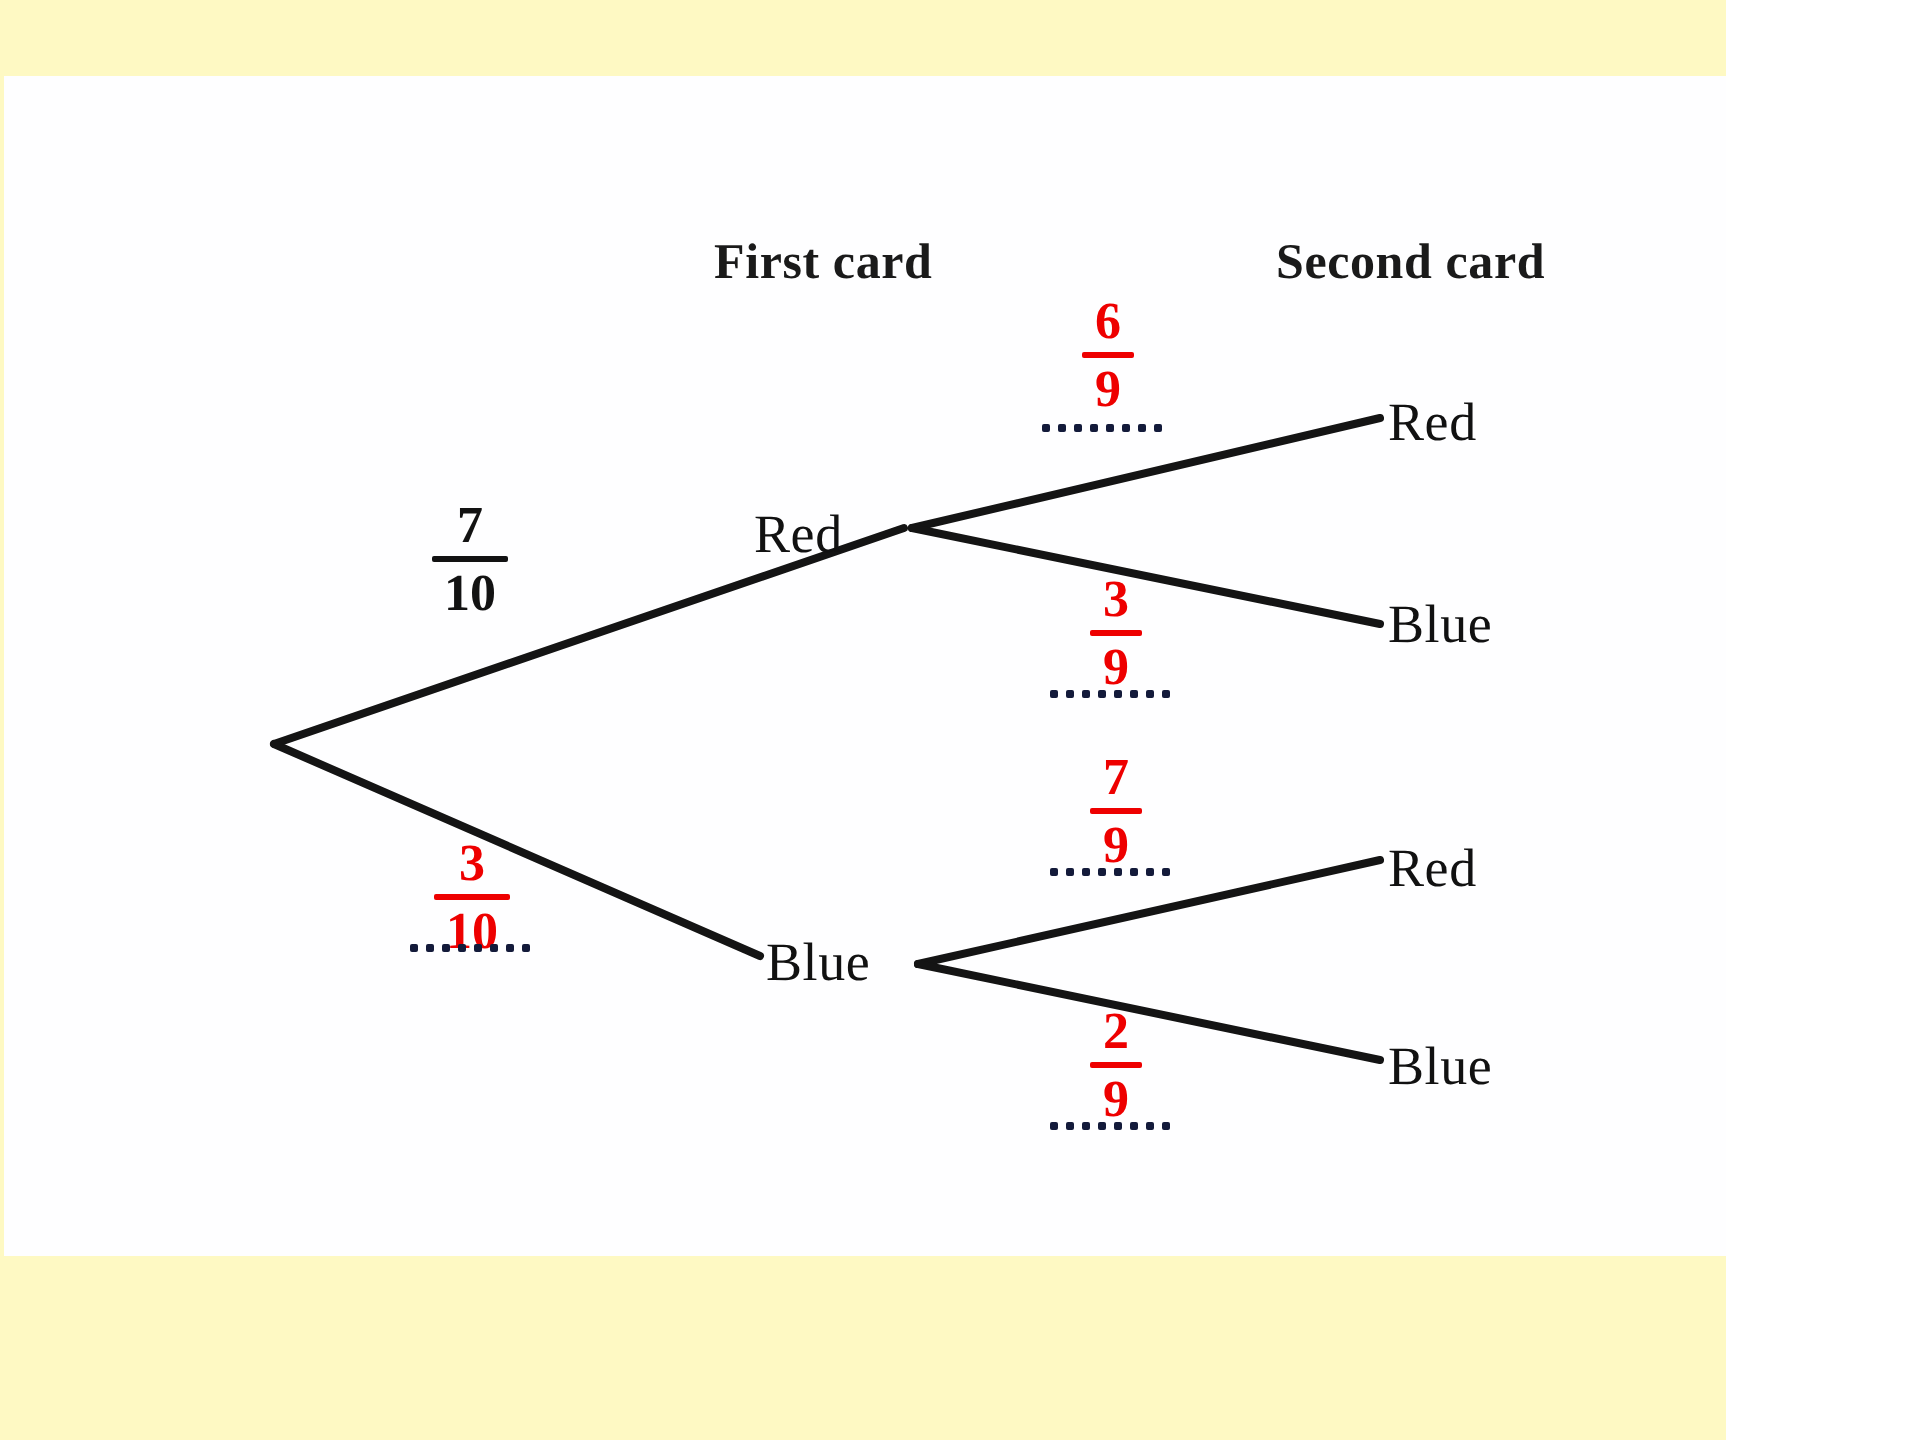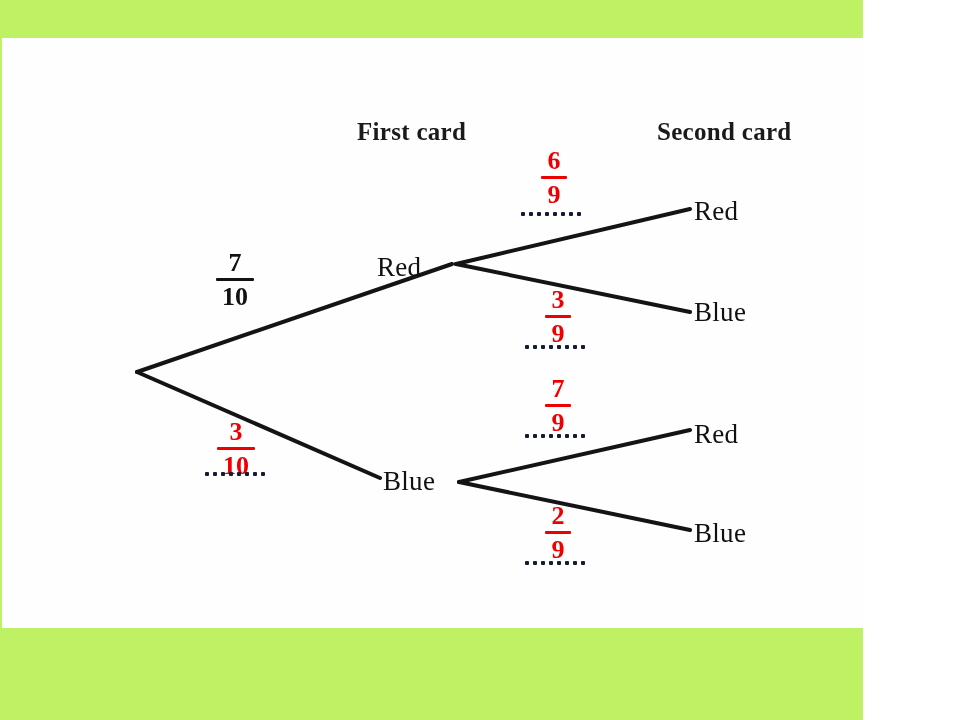--- a/index.html
+++ b/index.html
@@ -4,21 +4,21 @@
 <style>
   html, body {
     margin: 0;
     padding: 0;
     background: #ffffff;
   }
   #stage {
     position: relative;
     width: 863px;
     height: 720px;
-    background: #bef264;
+    background: #fef9c3;
     overflow: hidden;
     font-family: "Liberation Serif", "DejaVu Serif", serif;
   }
   
   .panel {
     position: absolute;
     left: 2px;
     top: 38px;
     width: 906px;
     height: 590px;
@@ -109,21 +109,21 @@
     <line x1="456" y1="264" x2="690" y2="209" stroke="#141414" stroke-width="4" stroke-linecap="round"></line>
 
     <line x1="456" y1="264" x2="690" y2="312" stroke="#141414" stroke-width="4" stroke-linecap="round"></line>
 
     <line x1="459" y1="482" x2="690" y2="430" stroke="#141414" stroke-width="4" stroke-linecap="round"></line>
 
     <line x1="459" y1="482" x2="690" y2="530" stroke="#141414" stroke-width="4" stroke-linecap="round"></line>
   </svg>
 
   <div class="hdr" style="left:357px; top:118px;">First card</div>
-  <div class="hdr" style="left:657px; top:118px;">Second card</div>
+  <div class="hdr" style="left:638px; top:118px;">Second card</div>
 
   <div class="node-label" style="left:377px; top:252px;">Red</div>
 
   <div class="node-label" style="left:383px; top:466px;">Blue</div>
 
   <div class="node-label" style="left:694px; top:196px;">Red</div>
 
   <div class="node-label" style="left:694px; top:297px;">Blue</div>
 
   <div class="node-label" style="left:694px; top:419px;">Red</div>

